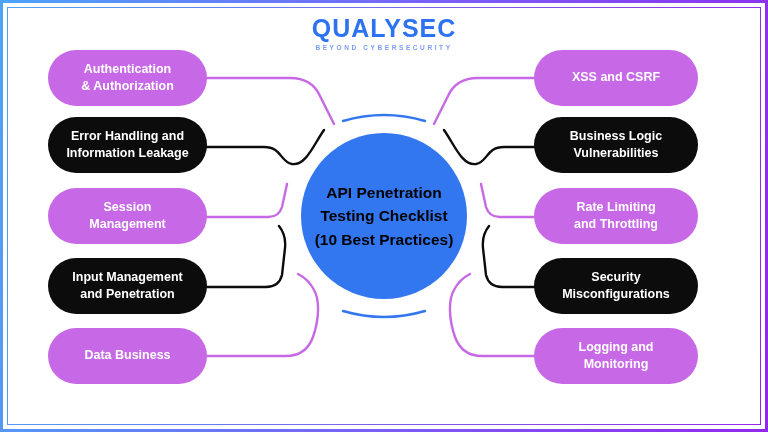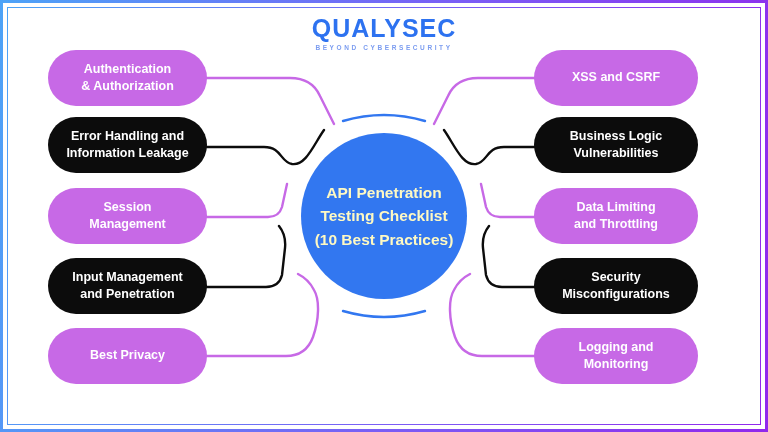--- a/index.html
+++ b/index.html
@@ -35,21 +35,21 @@
         font-weight:bold;font-size:12.5px;line-height:1.38;}
   .pill.purple{background:var(--purple);}
   .pill.black{background:var(--pill-black);}
   .pill-right{left:534px;width:164px;}
   .pill-left{left:48px;}
   .row1{top:50px;} .row2{top:117px;} .row3{top:188px;} .row4{top:258px;} .row5{top:328px;}
 
   
   .center-circle{position:absolute;left:301px;top:133px;width:166px;height:166px;border-radius:50%;
         background:var(--blue);display:flex;flex-direction:column;justify-content:center;align-items:center;
-        text-align:center;color:#fef9c3;font-weight:bold;font-size:15.5px;line-height:1.5;}
+        text-align:center;color:#000000;font-weight:bold;font-size:15.5px;line-height:1.5;}
 </style>
 </head>
 <body>
 
 <div class="canvas">
   <div class="frame-outer"></div>
   <div class="frame-white1"></div>
   <div class="frame-thin"></div>
   <div class="frame-white2"></div>
 
@@ -85,33 +85,33 @@
     </div>
     <div class="pill purple pill-left row3">
       <div>Session</div>
       <div>Management</div>
     </div>
     <div class="pill black pill-left row4">
       <div>Input Management</div>
       <div>and Penetration</div>
     </div>
     <div class="pill purple pill-left row5">
-      <div>Best Privacy</div>
+      <div>Data Business</div>
     </div>
 
     <div class="pill purple pill-right row1">
       <div>XSS and CSRF</div>
       <div></div>
     </div>
     <div class="pill black pill-right row2">
       <div>Business Logic</div>
       <div>Vulnerabilities</div>
     </div>
     <div class="pill purple pill-right row3">
-      <div>Data Limiting</div>
+      <div>Rate Limiting</div>
       <div>and Throttling</div>
     </div>
     <div class="pill black pill-right row4">
       <div>Security</div>
       <div>Misconfigurations</div>
     </div>
     <div class="pill purple pill-right row5">
       <div>Logging and</div>
       <div>Monitoring</div>
     </div>

